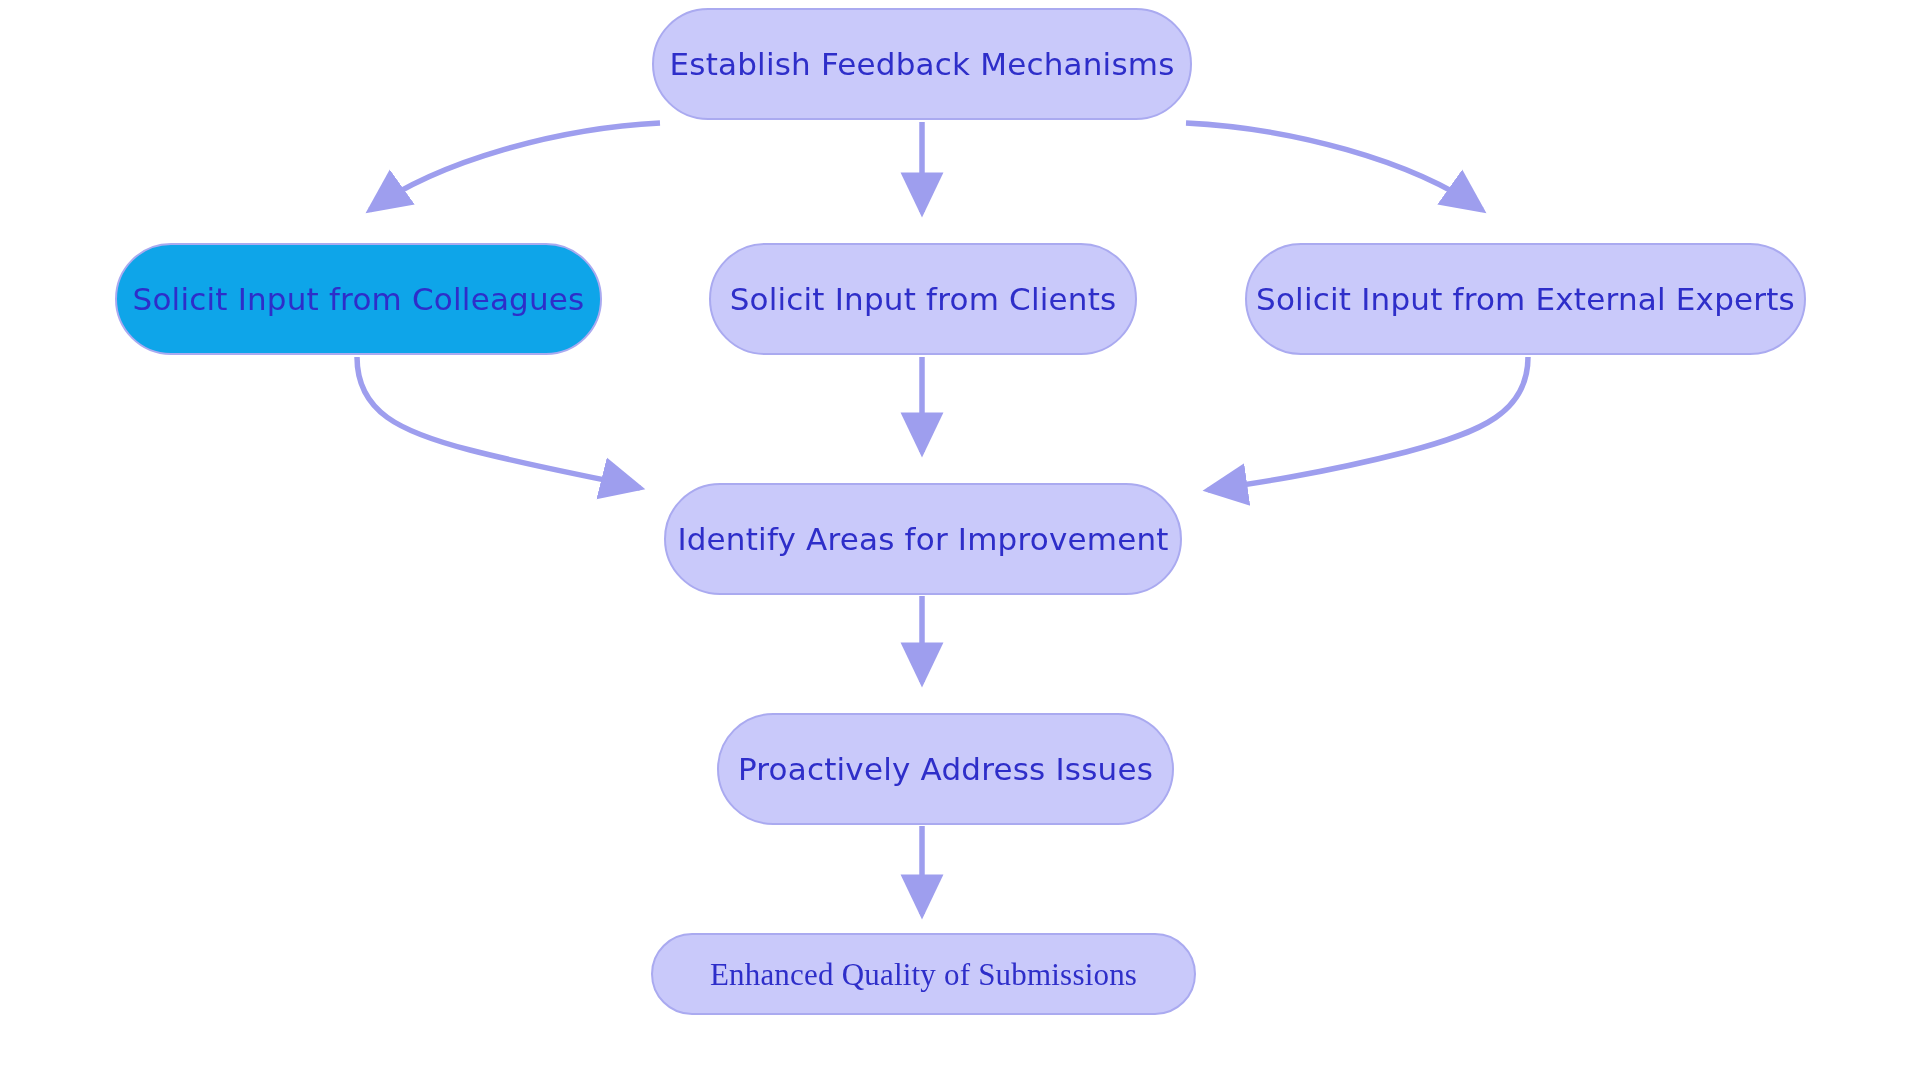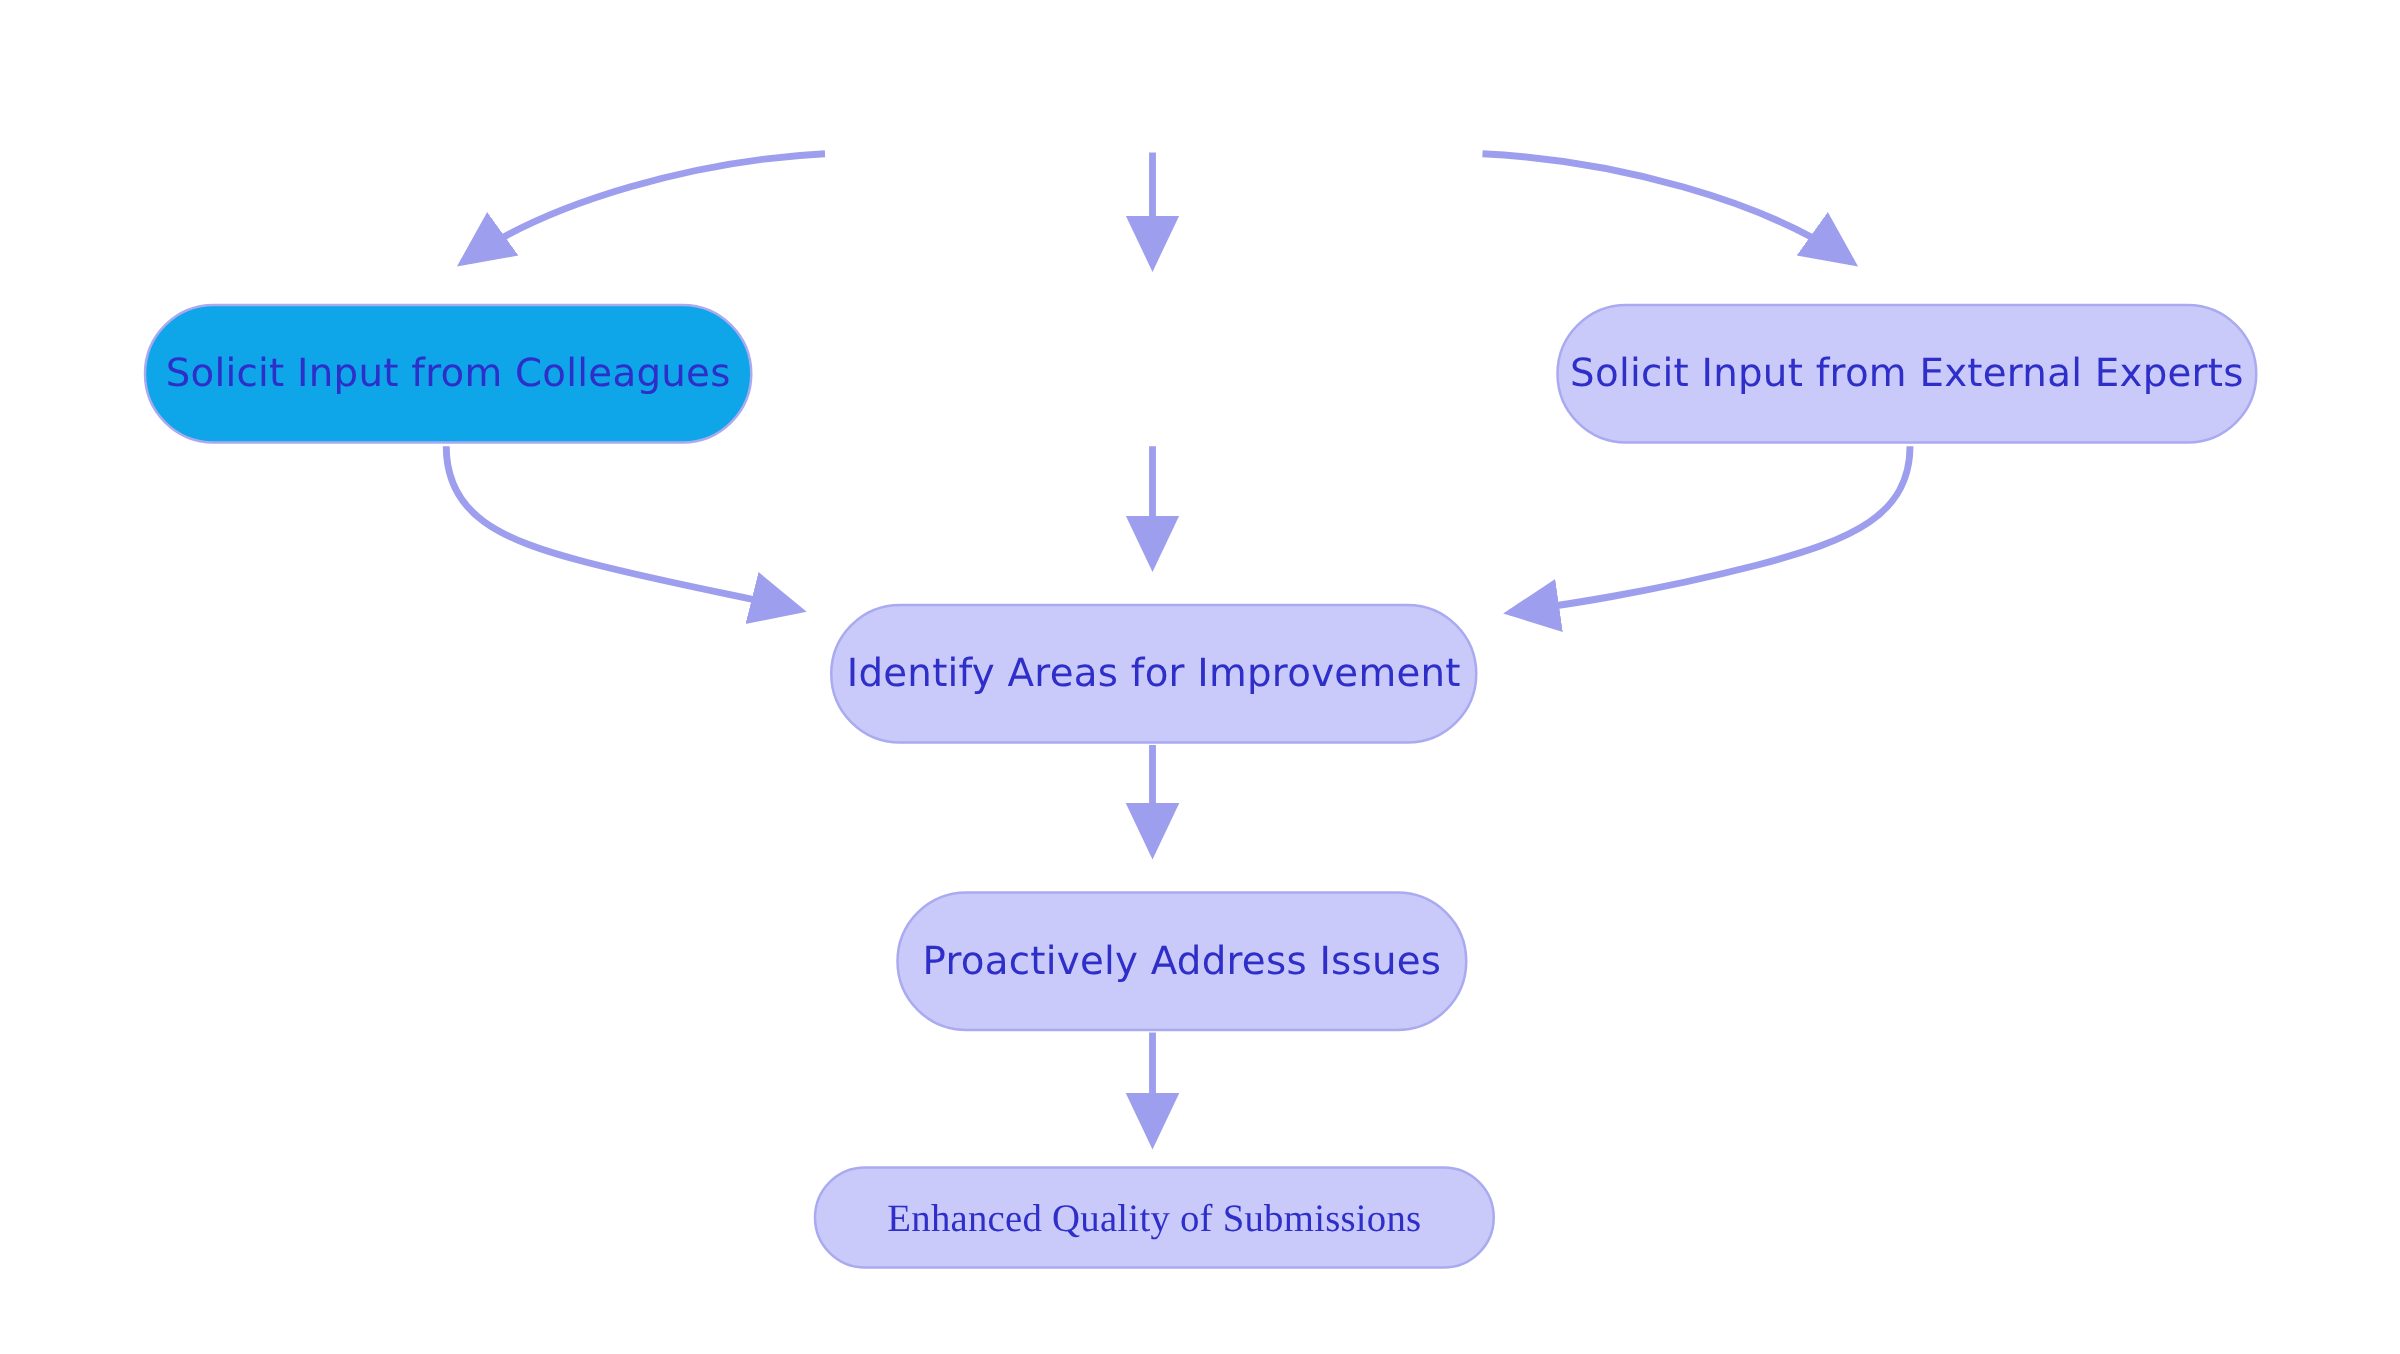--- a/index.html
+++ b/index.html
@@ -71,25 +71,31 @@
 
     <path d="M 922 357 L 922 452" fill="none" stroke="#9e9eee" stroke-width="5.5" marker-end="url(#arrowhead)"></path>
 
     <path d="M 1528 357 C 1528 412, 1482 432, 1406 452 C 1320 474, 1250 484, 1208 490" fill="none" stroke="#9e9eee" stroke-width="5.5" marker-end="url(#arrowhead)"></path>
 
     <path d="M 922 596 L 922 682" fill="none" stroke="#9e9eee" stroke-width="5.5" marker-end="url(#arrowhead)"></path>
 
     <path d="M 922 826 L 922 914" fill="none" stroke="#9e9eee" stroke-width="5.5" marker-end="url(#arrowhead)"></path>
   </svg>
 
+  <div class="node" id="node-establish" style="left: 652px; top: 8px; width: 540px; height: 112px; background: rgb(201, 201, 250); border-color: rgb(170, 170, 240); color: rgb(46, 46, 201);">
+    <span class="node-label">Establish Feedback Mechanisms</span>
+  </div>
 
   <div class="node" id="node-colleagues" style="left: 115px; top: 243px; width: 487px; height: 112px; background: #0ea5e9; border-color: rgb(170, 170, 240); color: rgb(46, 46, 201);">
     <span class="node-label">Solicit Input from Colleagues</span>
   </div>
 
+  <div class="node" id="node-clients" style="left: 709px; top: 243px; width: 428px; height: 112px; background: rgb(201, 201, 250); border-color: rgb(170, 170, 240); color: rgb(46, 46, 201);">
+    <span class="node-label">Solicit Input from Clients</span>
+  </div>
 
   <div class="node" id="node-experts" style="left: 1245px; top: 243px; width: 561px; height: 112px; background: rgb(201, 201, 250); border-color: rgb(170, 170, 240); color: rgb(46, 46, 201);">
     <span class="node-label">Solicit Input from External Experts</span>
   </div>
 
   <div class="node" id="node-identify" style="left: 664px; top: 483px; width: 518px; height: 112px; background: rgb(201, 201, 250); border-color: rgb(170, 170, 240); color: rgb(46, 46, 201);">
     <span class="node-label">Identify Areas for Improvement</span>
   </div>
 
   <div class="node" id="node-address" style="left: 717px; top: 713px; width: 457px; height: 112px; background: rgb(201, 201, 250); border-color: rgb(170, 170, 240); color: rgb(46, 46, 201);">

